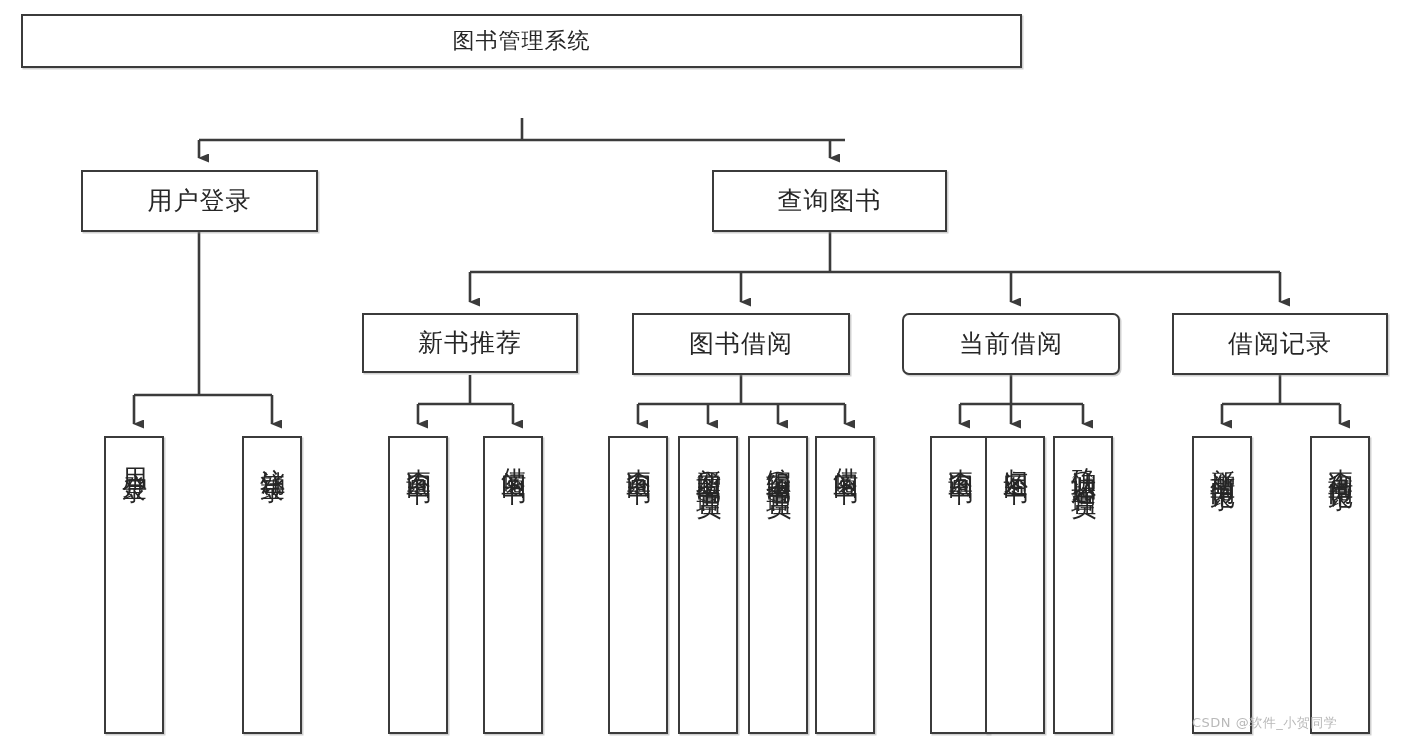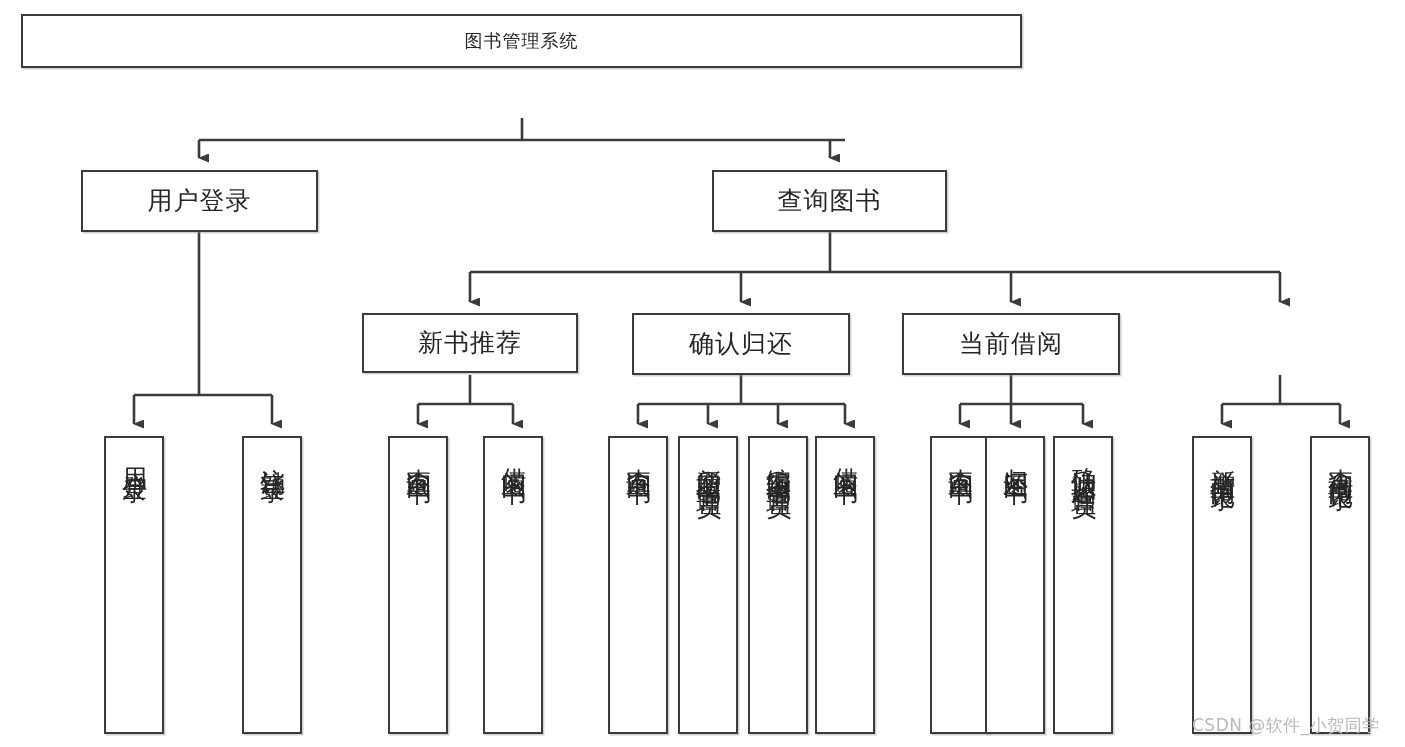--- a/index.html
+++ b/index.html
@@ -42,42 +42,42 @@
     text-align: center;
     line-height: 1.28;
     letter-spacing: 1px;
   }
   
   .node.horiz .label {
     font-size: 25px;
     white-space: nowrap;
   }
   #node-root .label {
-    font-size: 18px;
+    font-size: 22px;
   }
   
   .node.vert {
     padding: 6px 0;
     align-items: flex-start;
   }
   .node.vert .label {
     writing-mode: vertical-rl;
     text-orientation: upright;
     font-size: 25px;
     line-height: 1.05;
     letter-spacing: 4px;
     height: auto;
     max-height: 100%;
     margin-top: 4px;
   }
   #watermark {
     position: absolute;
     left: 1192px;
     top: 714px;
-    font-size: 17px;
+    font-size: 13px;
     color: #b9b9b9;
     white-space: nowrap;
     letter-spacing: 0.5px;
     font-family: "DejaVu Sans", "Liberation Sans", sans-serif;
     text-align: right;
   }
 </style>
 </head>
 <body>
 
@@ -142,24 +142,27 @@
     <span class="label">用户登录</span>
   </div>
   <div class="node horiz" style="left:712px; top:170px; width:235px; height:62px;">
     <span class="label">查询图书</span>
   </div>
 
   <div class="node horiz" style="left:362px; top:313px; width:216px; height:60px;">
     <span class="label">新书推荐</span>
   </div>
   <div class="node horiz" style="left:632px; top:313px; width:218px; height:62px;">
-    <span class="label">确认归还</span>
-  </div>
-  <div class="node horiz" style="left:902px; top:313px; width:218px; height:62px;">
+    <span class="label">图书借阅</span>
+  </div>
+  <div class="node horiz" style="left:902px; top:313px; width:218px; height:62px;border-radius:7px;">
     <span class="label">当前借阅</span>
+  </div>
+  <div class="node horiz" style="left:1172px; top:313px; width:216px; height:62px;">
+    <span class="label">借阅记录</span>
   </div>
 
   <div class="node vert" style="left:104px; top:436px; width:60px; height:298px;">
     <span class="label">用户登录</span>
   </div>
   <div class="node vert" style="left:242px; top:436px; width:60px; height:298px;">
     <span class="label">注销登录</span>
   </div>
 
   <div class="node vert" style="left:388px; top:436px; width:60px; height:298px;">

